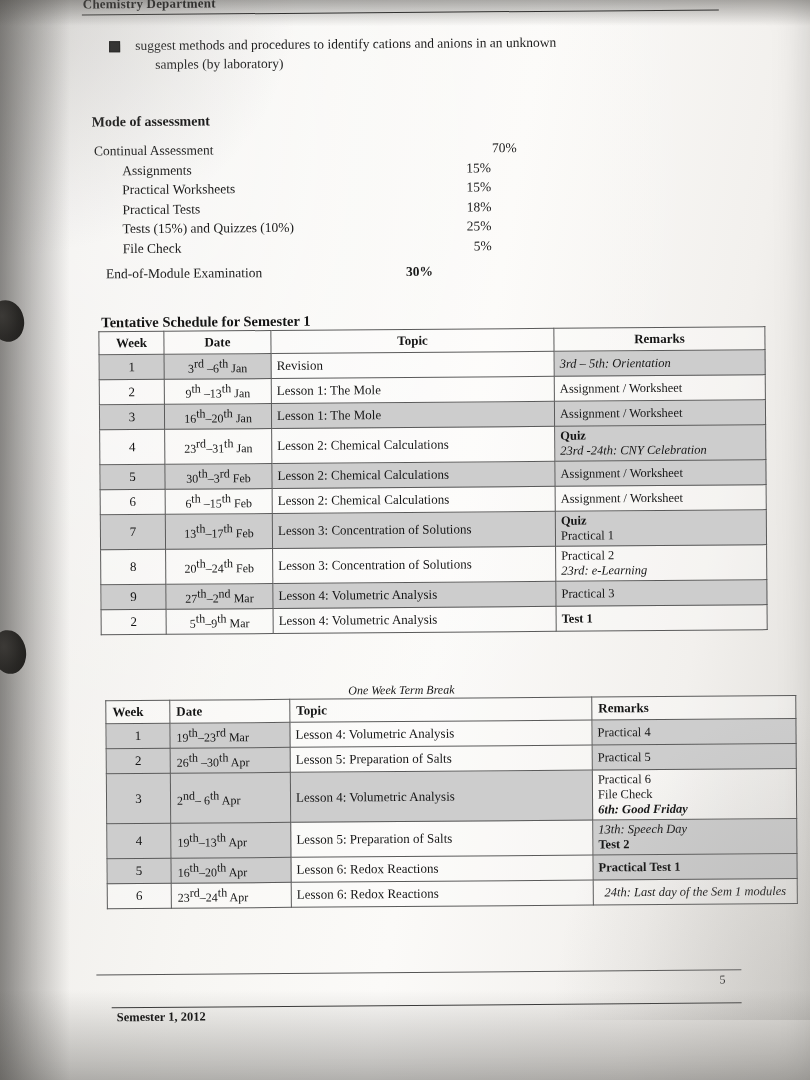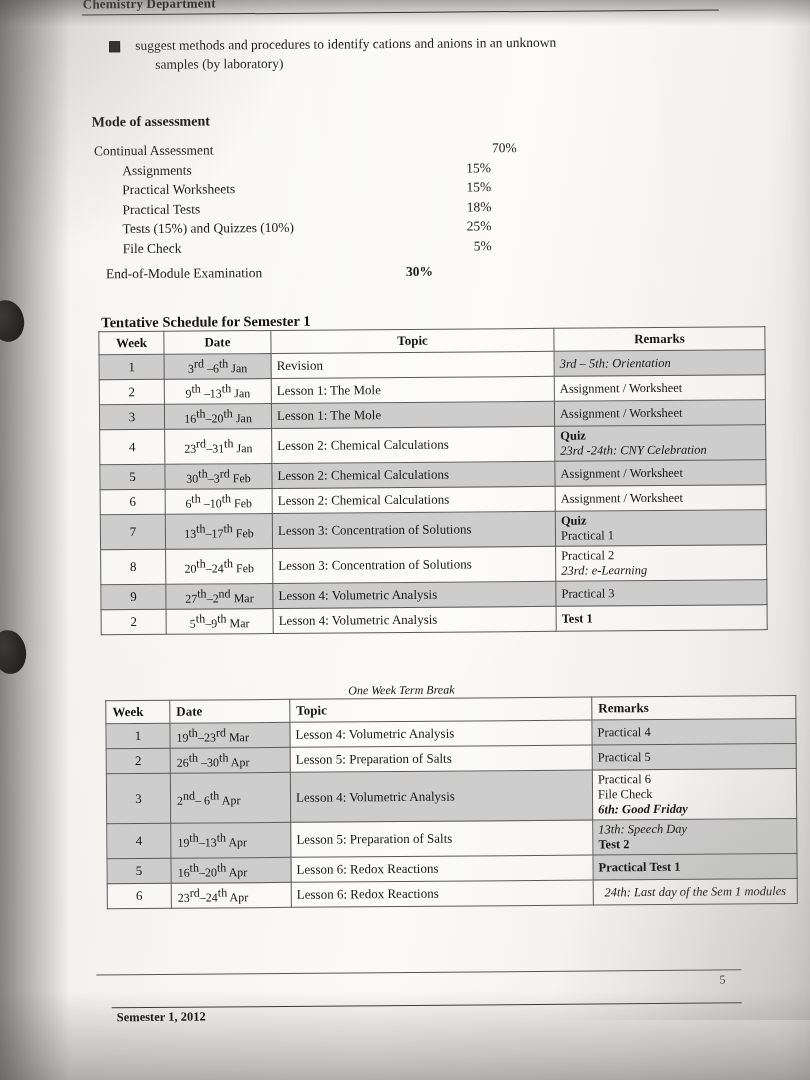--- a/index.html
+++ b/index.html
@@ -316,21 +316,21 @@
         </td>
       </tr>
       <tr>
         <td class="wk shade">5</td>
         <td class="dt shade"><span>30</span><sup>th</sup><span>–3</span><sup>rd</sup><span> Feb</span></td>
         <td class="tp shade">Lesson 2: Chemical Calculations</td>
         <td class="rm shade">Assignment / Worksheet</td>
       </tr>
       <tr>
         <td class="wk">6</td>
-        <td class="dt"><span>6</span><sup>th</sup><span> –10</span><sup>th</sup><span> Feb</span></td>
+        <td class="dt"><span>6</span><sup>th</sup><span> –15</span><sup>th</sup><span> Feb</span></td>
         <td class="tp">Lesson 2: Chemical Calculations</td>
         <td class="rm">Assignment / Worksheet</td>
       </tr>
       <tr>
         <td class="wk shade">7</td>
         <td class="dt shade"><span>13</span><sup>th</sup><span>–17</span><sup>th</sup><span> Feb</span></td>
         <td class="tp shade">Lesson 3: Concentration of Solutions</td>
         <td class="rm shade">
           <div class="bold">Quiz</div>
           <div>Practical 1</div>

